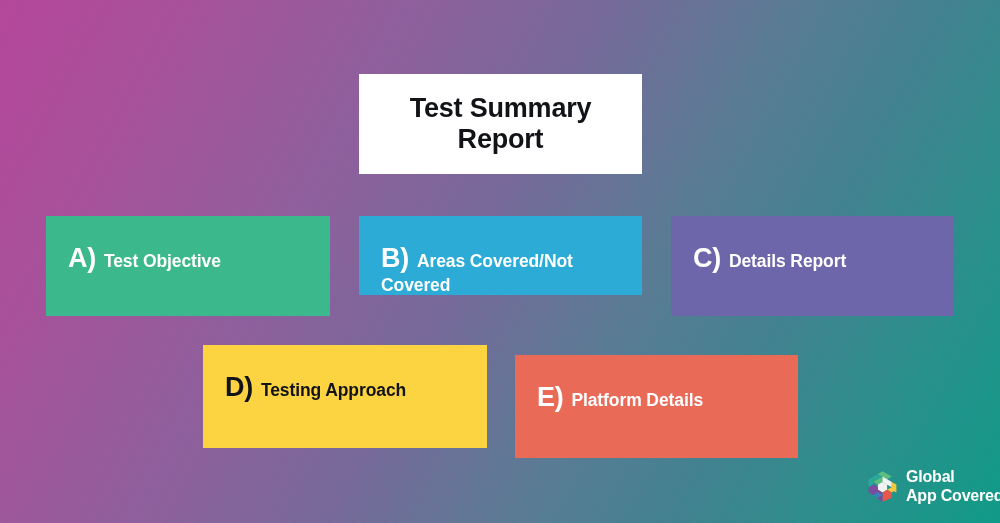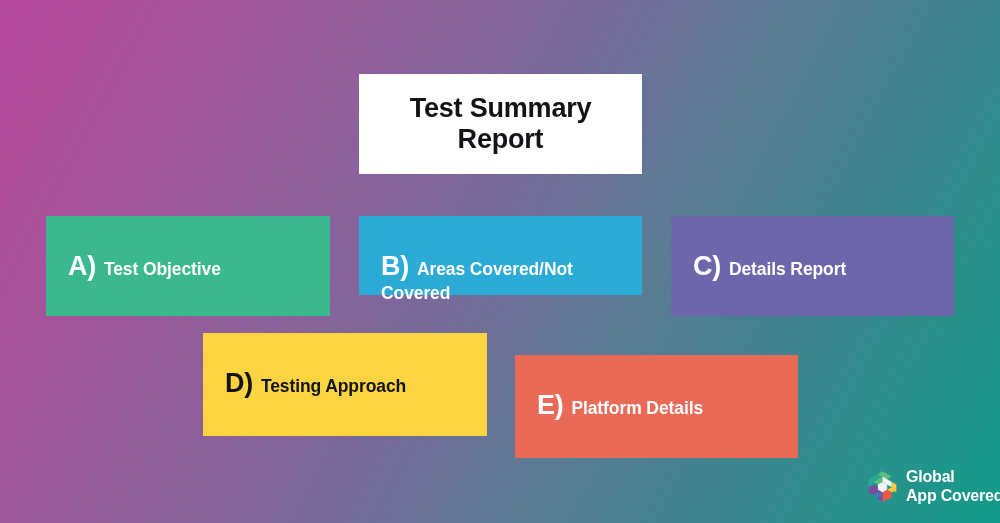--- a/index.html
+++ b/index.html
@@ -56,40 +56,39 @@
   
   .card {
     position: absolute;
     box-sizing: border-box;
     padding: 26px 22px 0 22px;
     color: #ffffff;
   }
   .card .line {
     display: block;
     line-height: 1.22;
-    margin-top: 8px;
   }
   .card .letter {
     font-size: 27px;
     font-weight: bold;
     letter-spacing: -0.3px;
     margin-right: 8px;
     vertical-align: baseline;
   }
   .card .label {
     font-size: 17.5px;
     font-weight: bold;
     letter-spacing: -0.1px;
     vertical-align: baseline;
   }
 
   .card-a { left: 46px;  top: 216px; width: 284px; height: 100px; background: #3bb98c; }
   .card-b { left: 359px; top: 216px; width: 283px; height: 79px; background: #2babd5; }
   .card-c { left: 671px; top: 216px; width: 283px; height: 100px; background: #6e66ab; }
-  .card-d { left: 203px; top: 333px; width: 284px; height: 103px; background: #fcd340; color: #111317; }
+  .card-d { left: 203px; top: 345px; width: 284px; height: 103px; background: #fcd340; color: #111317; }
   .card-e { left: 515px; top: 355px; width: 283px; height: 103px; background: #ea6a58; }
 
   
   .logo {
     position: absolute;
     left: 866px;
     top: 465px;
     width: 110px;
     height: 42px;
     display: flex;

